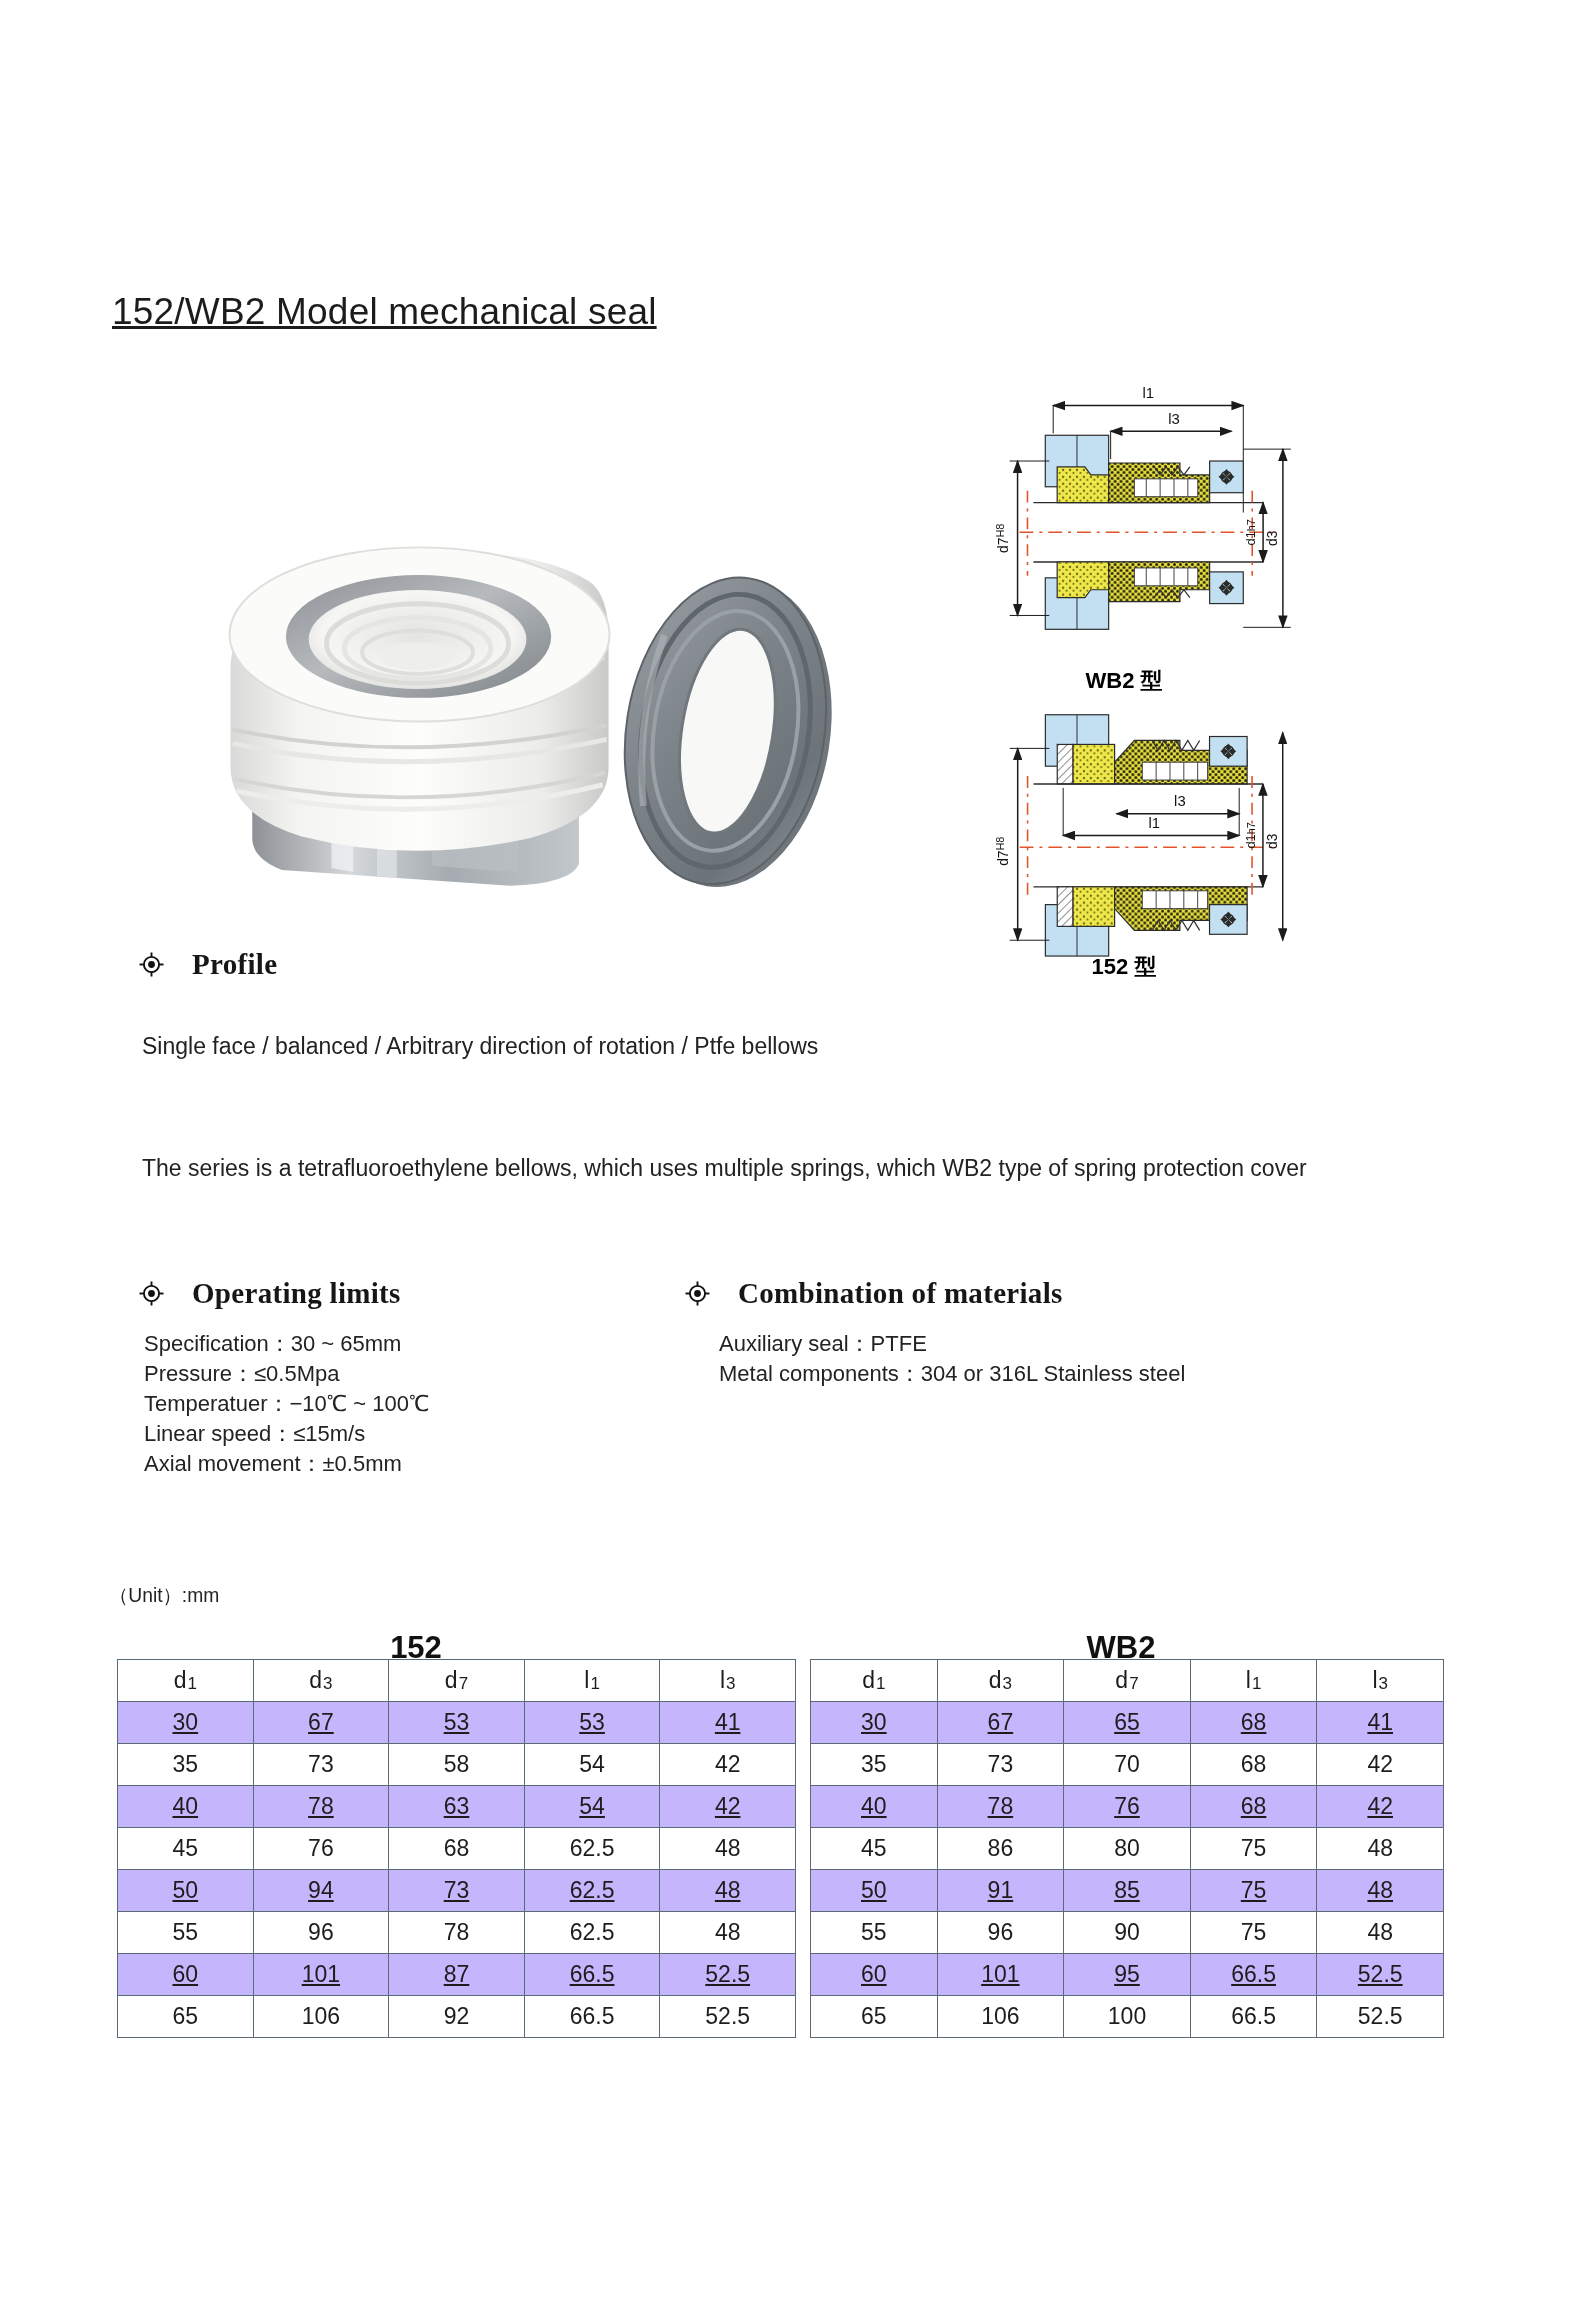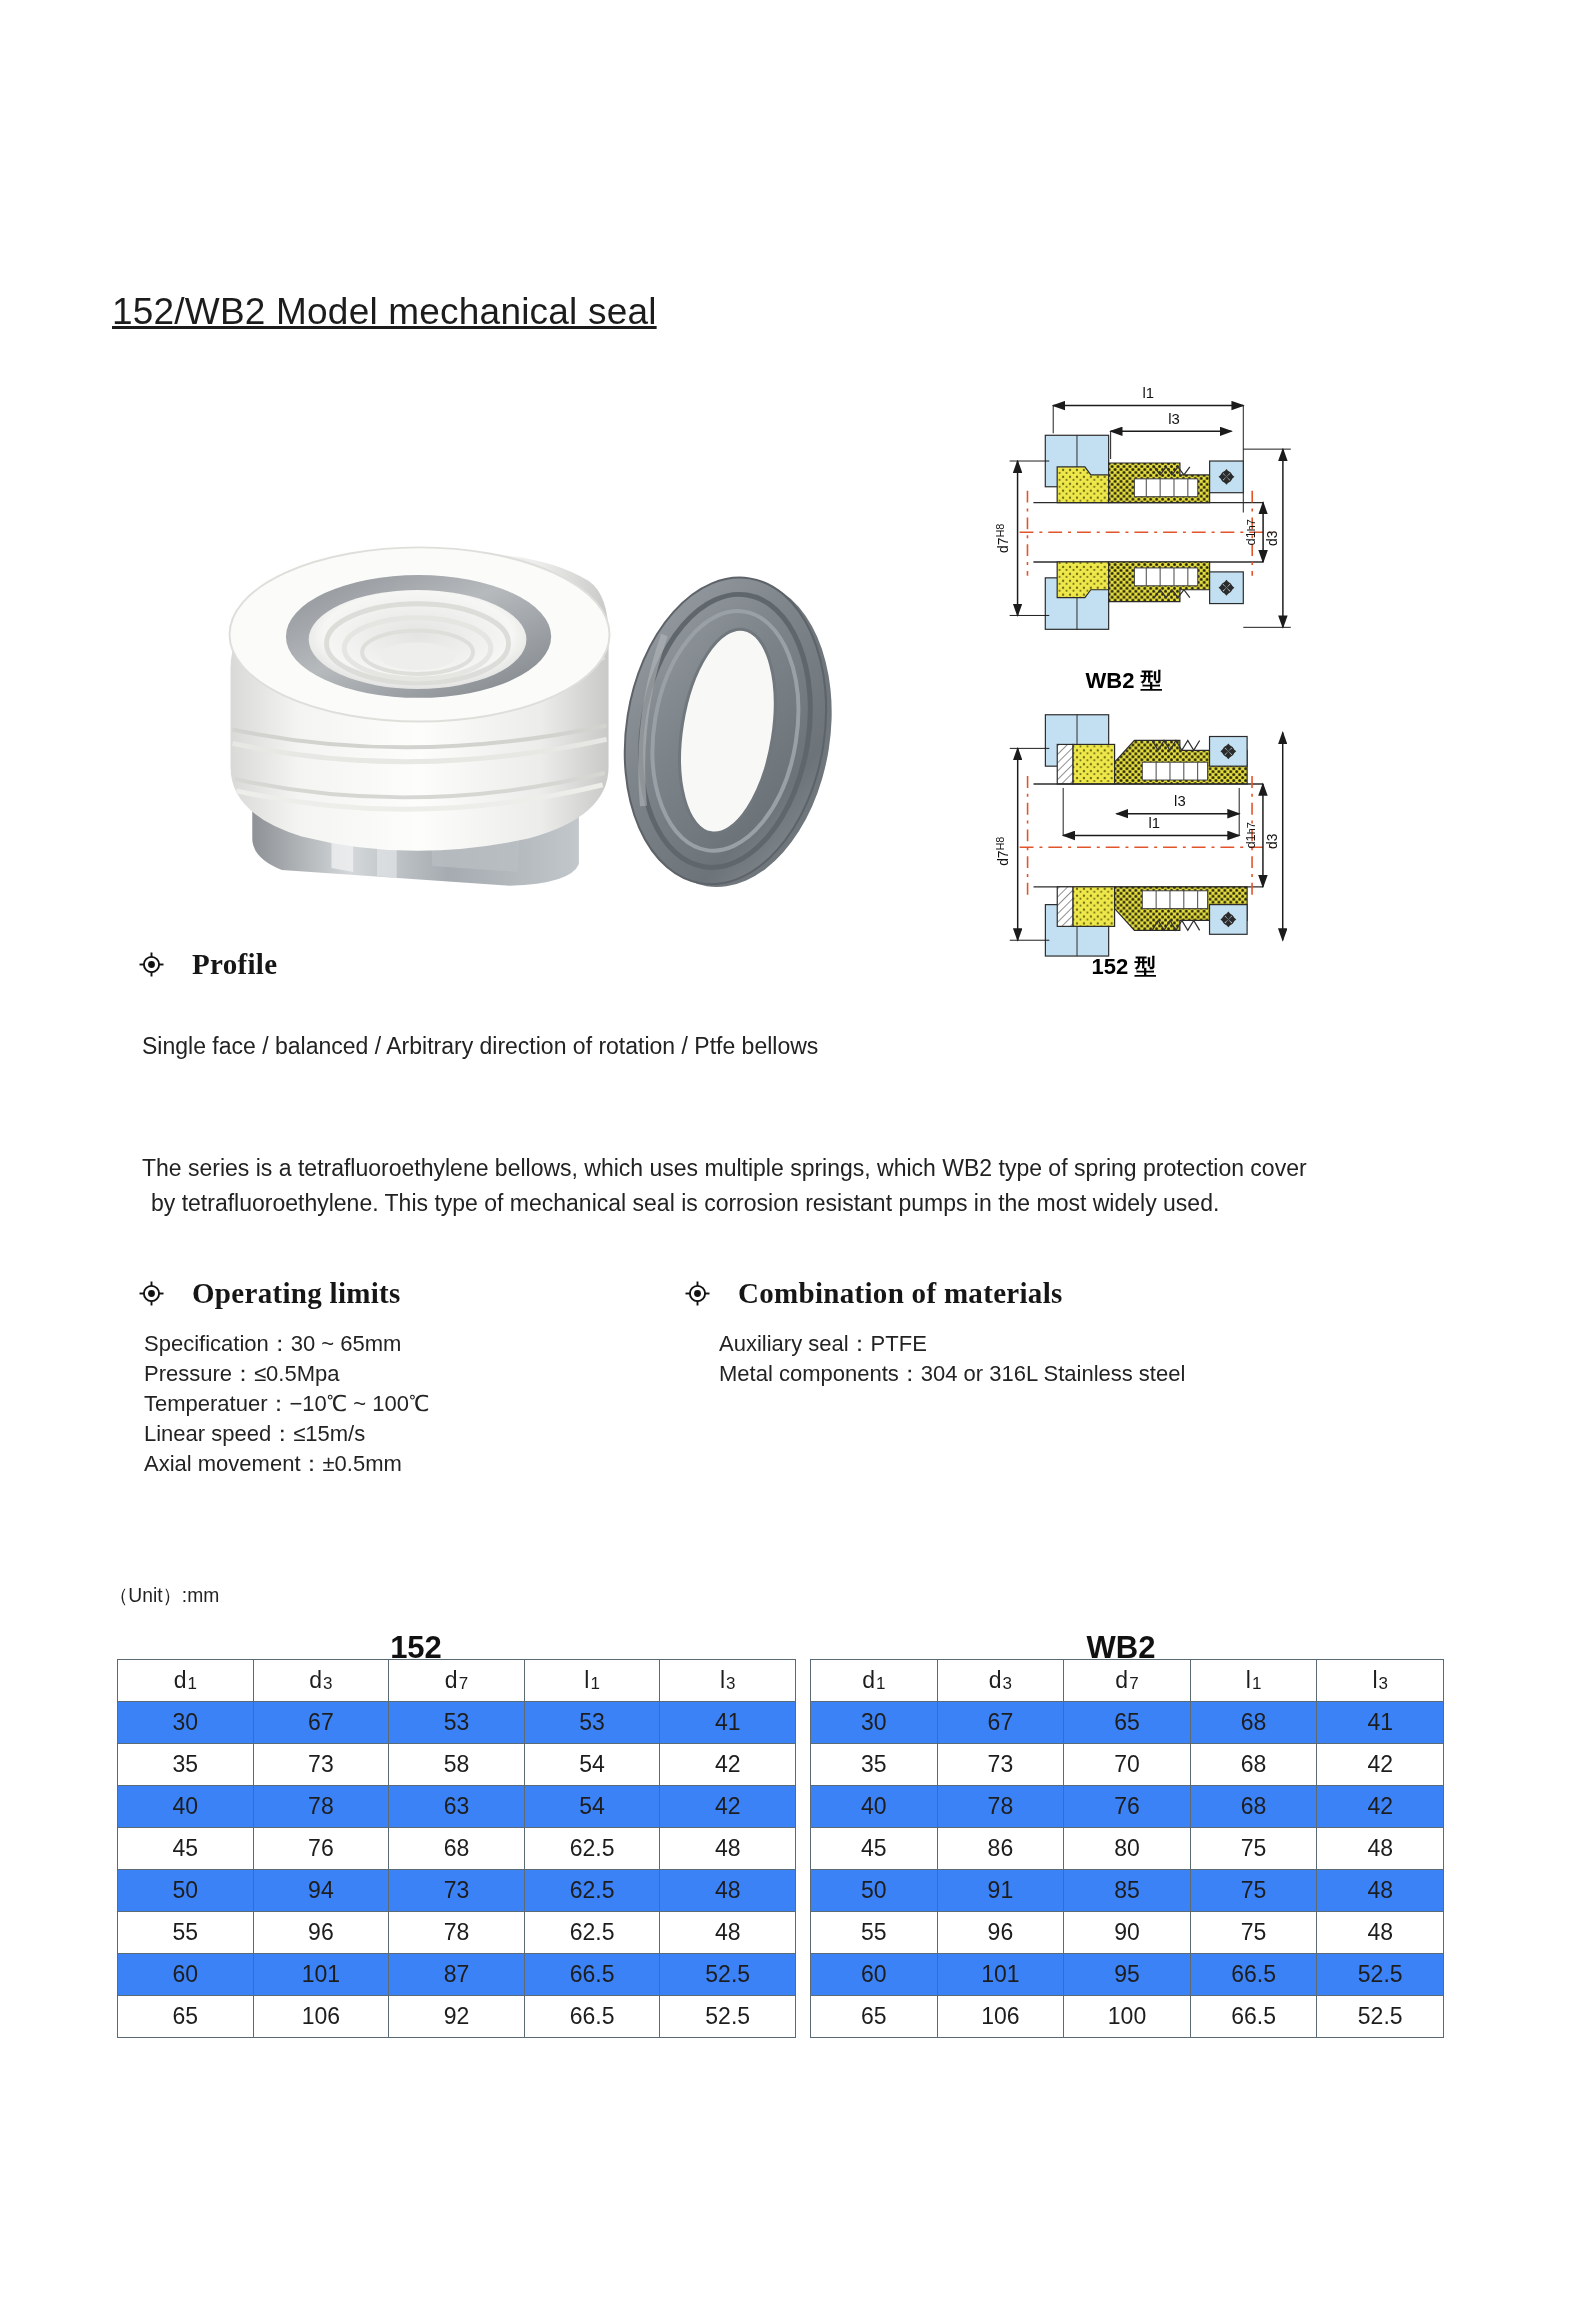--- a/index.html
+++ b/index.html
@@ -119,21 +119,21 @@
   .dim-table th, .dim-table td {
     border: 1.6px solid #5b6b76;
     height: 41px;
     text-align: center;
     font-size: 23px;
     font-weight: 400;
     color: #1d1d1d;
     padding: 0;
   }
   .dim-table th { background: #ffffff; }
-  .dim-table tbody tr.alt td { background: #3b82f6; }
+  .dim-table tbody tr.alt td { background: #c4b5fd; text-decoration: underline; }
   .dim-table tbody tr td { background: #ffffff; }
   .dim-table th .sub { font-size: 17px; vertical-align: -1px; margin-left: 1px; }
 
   
   .drawing { position: absolute; }
   #drawing-wb2 { left: 950px; top: 364px; }
   #drawing-152 { left: 950px; top: 693px; }
   .drawing-caption {
     position: absolute;
     font-size: 22px;
@@ -412,21 +412,20 @@
       <line x1="19.8" y1="12.5" x2="24.5" y2="12.5" stroke="#111" stroke-width="1.9"></line>
     </svg>
   </span>
   <span class="label">Profile</span>
 </div>
 
 <div class="profile-line">Single face / balanced / Arbitrary direction of rotation / Ptfe bellows</div>
 
 <div class="desc">
   <span>The series is a tetrafluoroethylene bellows, which uses multiple springs, which WB2 type of spring protection cover</span>
-  <span class="l2">by tetrafluoroethylene. This type of mechanical seal is corrosion resistant pumps in the most widely used.</span>
 </div>
 
 <div class="sec-head" style="left:139px; top:1277px;">
   <span>
     <svg class="target-icon" width="25" height="25" viewBox="0 0 25 25">
       <circle cx="12.5" cy="12.5" r="7.6" fill="none" stroke="#111" stroke-width="1.9"></circle>
       <circle cx="12.5" cy="12.5" r="3.4" fill="#111"></circle>
       <line x1="12.5" y1="0.5" x2="12.5" y2="5.2" stroke="#111" stroke-width="1.9"></line>
       <line x1="12.5" y1="19.8" x2="12.5" y2="24.5" stroke="#111" stroke-width="1.9"></line>
       <line x1="0.5" y1="12.5" x2="5.2" y2="12.5" stroke="#111" stroke-width="1.9"></line>

